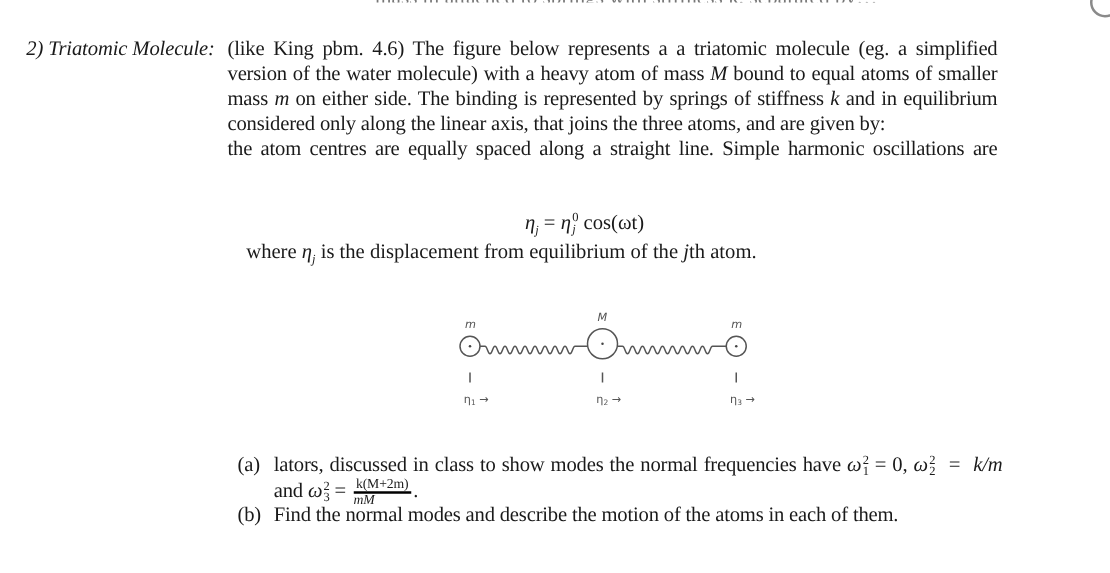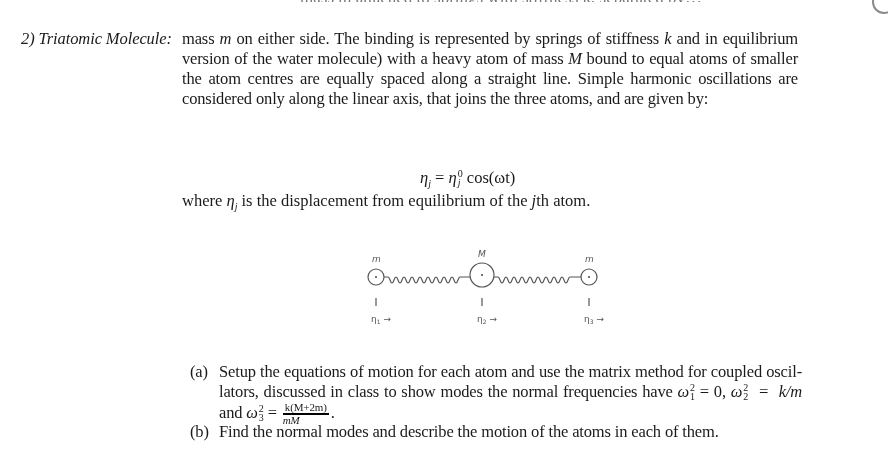--- a/index.html
+++ b/index.html
@@ -26,21 +26,21 @@
     position: absolute; left: 182px; width: 616px; font-size: 16.5px;
     line-height: 20px; letter-spacing: -0.15px;
   }
   .line { height: 20px; white-space: nowrap; text-align: justify; text-align-last: justify; }
   .line.last { text-align-last: left; }
   .m { font-style: italic; }
   .eq-center {
     position: absolute; top: 152px; left: 420px; font-size: 16.5px; white-space: nowrap; margin-top: 16px;
   }
   .where {
-    position: absolute; left: 182px; top: 191px; font-size: 16.5px; white-space: nowrap; text-align: right;
+    position: absolute; left: 197px; top: 191px; font-size: 16.5px; white-space: nowrap; text-align: right;
   }
   sup, sub { font-size: 10px; line-height: 0; }
   .subsup { display: inline-block; vertical-align: -3px; line-height: 9px; font-size: 10px; text-align: left; margin-left: 1px; }
   .subsup span { display: block; }
   .diagram { position: absolute; left: 355px; top: 240px; width: 260px; height: 95px; }
   .parts { position: absolute; left: 190px; top: 362px; width: 612px; font-size: 16.5px; line-height: 20px; letter-spacing: -0.15px; }
   .part { position: relative; padding-left: 29px; }
   .part-label { position: absolute; left: 0; top: 0; }
   .frac { display: inline-block; vertical-align: middle; text-align: center; font-size: 11px; line-height: 11px; margin: 0 2px; }
   .frac .num { display: block; border-bottom: 2px solid #000000; padding: 0 2px; }
@@ -48,24 +48,25 @@
 </style>
 </head>
 <body>
 
 <div class="cut-top">mass m attached to springs with stiffness k, separated by…</div>
 <div class="corner-ring"></div>
 
 <div class="problem-label">2) Triatomic Molecule:</div>
 
 <div class="para" style="top:29px;">
+  <div class="line">(like King pbm.  4.6) The figure below represents a a triatomic molecule (eg.  a simplified</div>
+  <div class="line">version of the water molecule) with a heavy atom of mass <span class="m">M</span> bound to equal atoms of smaller</div>
   <div class="line">mass <span class="m">m</span> on either side. The binding is represented by springs of stiffness <span class="m">k</span> and in equilibrium</div>
-  <div class="line">version of the water molecule) with a heavy atom of mass <span class="m">M</span> bound to equal atoms of smaller</div>
+  <div class="line last">considered only along the linear axis, that joins the three atoms, and are given by:</div>
   <div class="line">the atom centres are equally spaced along a straight line.  Simple harmonic oscillations are</div>
-  <div class="line last">considered only along the linear axis, that joins the three atoms, and are given by:</div>
 </div>
 
 <div class="eq-center">
   <span class="m">η</span><sub class="m">j</sub><span style="white-space:pre"> = </span><span class="m">η</span><span class="subsup"><span>0</span><span class="m">j</span></span><span style="white-space:pre"> cos(ωt)</span>
 </div>
 
 <div class="where">
   <span style="white-space:pre">where </span><span class="m">η</span><sub class="m">j</sub><span style="white-space:pre"> is the displacement from equilibrium of the </span><span class="m">j</span><span>th atom.</span>
 </div>
 
@@ -95,21 +96,20 @@
       <text x="16" y="82">η<tspan font-size="6" dy="2">1</tspan><tspan dy="-2"> →</tspan></text>
       <text x="122" y="82">η<tspan font-size="6" dy="2">2</tspan><tspan dy="-2"> →</tspan></text>
       <text x="229" y="82">η<tspan font-size="6" dy="2">3</tspan><tspan dy="-2"> →</tspan></text>
     </g>
   </svg>
 </div>
 
 <div class="parts">
   <div class="part">
     <span class="part-label">(a)</span>
-    <div class="line">Setup the equations of motion for each atom and use the matrix method for coupled oscil-</div>
     <div class="line"><span style="white-space:pre">lators, discussed in class to show modes the normal frequencies have </span><span class="m">ω</span><span class="subsup"><span>2</span><span>1</span></span><span style="white-space:pre"> = 0, </span><span class="m">ω</span><span class="subsup"><span>2</span><span>2</span></span><span class="m" style="white-space:pre">  =  k/m</span></div>
     <div class="line last"><span style="white-space:pre">and </span><span class="m">ω</span><span class="subsup"><span>2</span><span>3</span></span><span style="white-space:pre"> = </span><span class="frac"><span class="num">k(M+2m)</span><span class="den">mM</span></span><span>.</span></div>
   </div>
   <div class="part">
     <span class="part-label">(b)</span>
     <div class="line last">Find the normal modes and describe the motion of the atoms in each of them.</div>
   </div>
 </div>
 
 </body></html>

